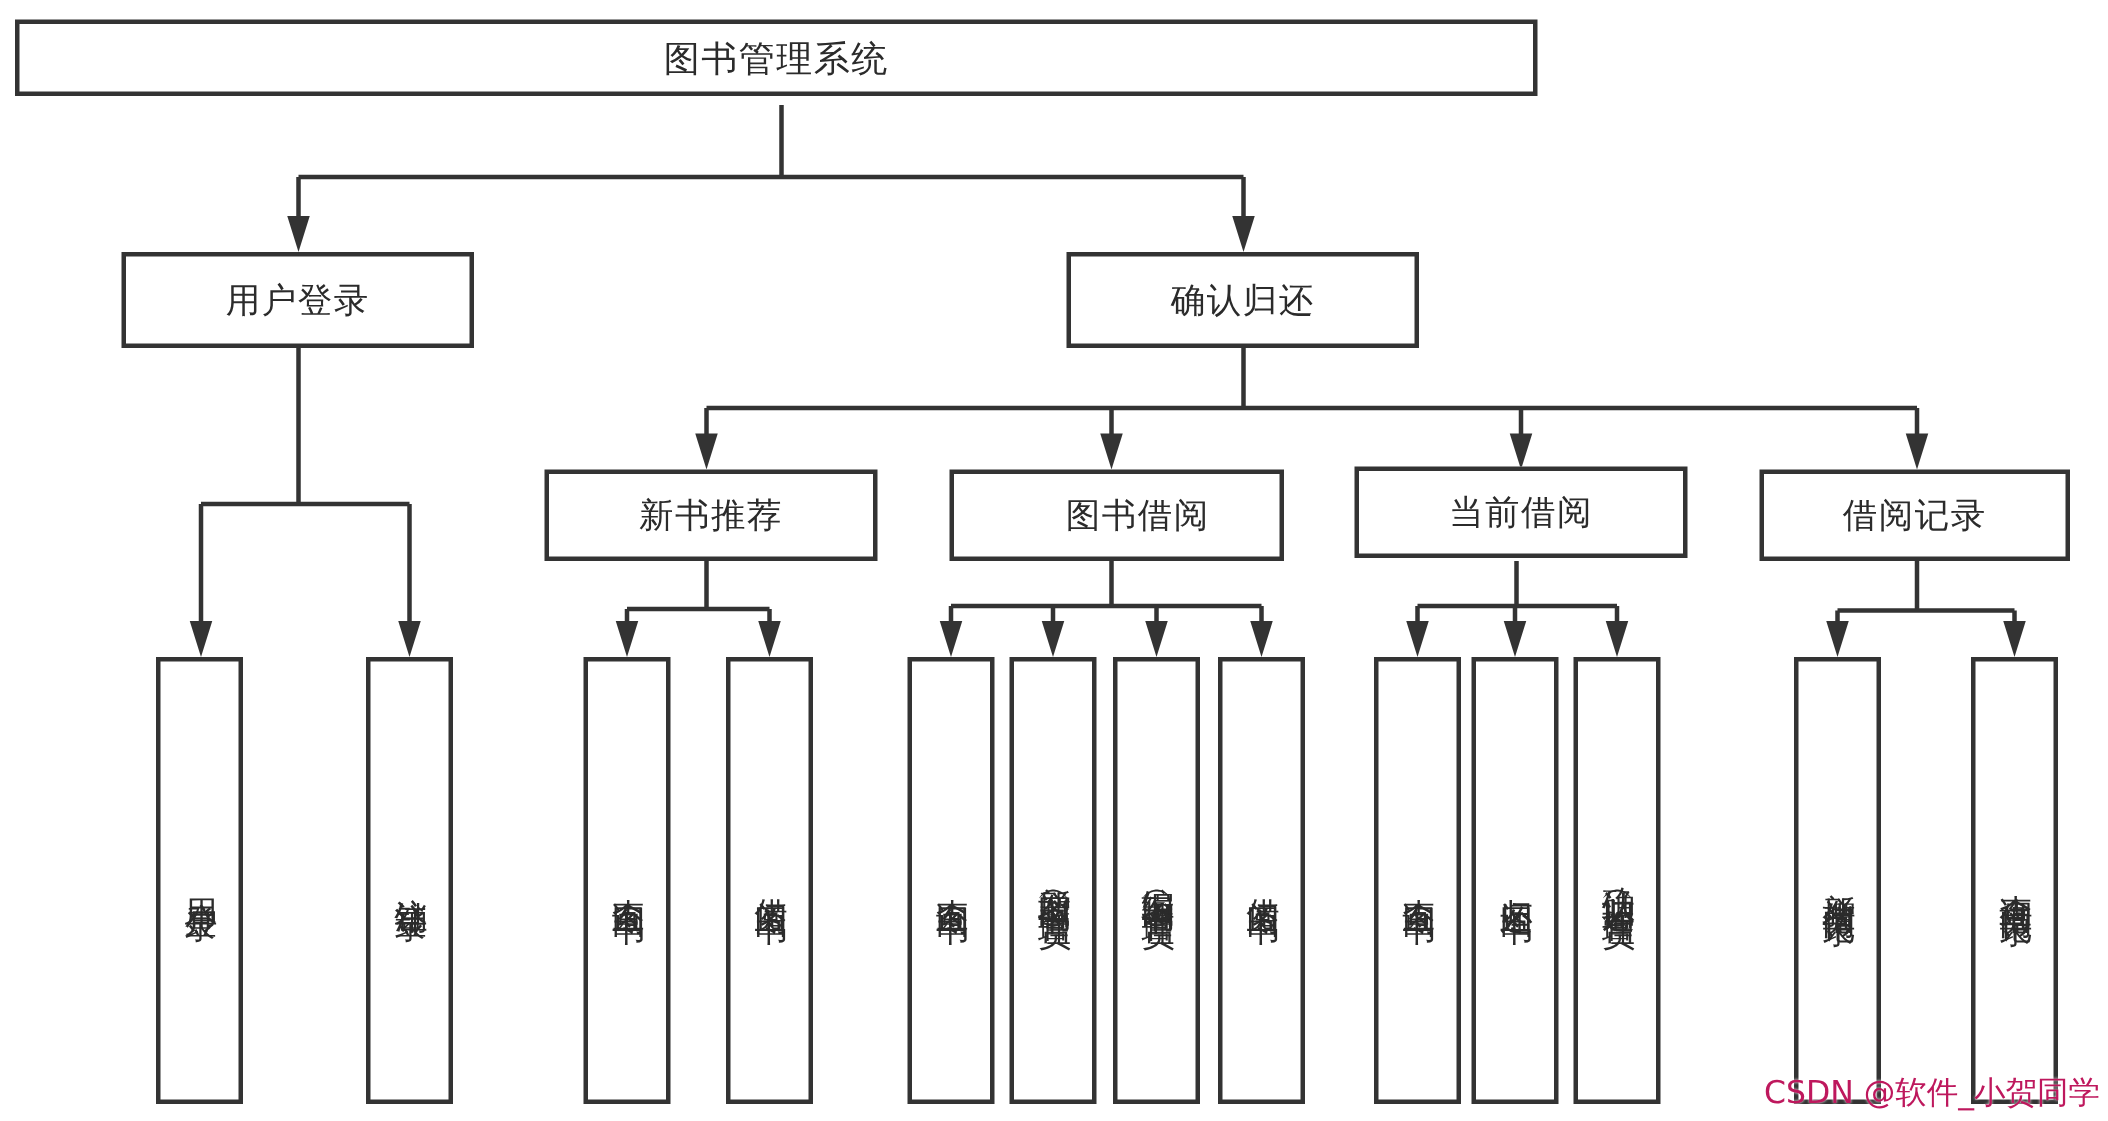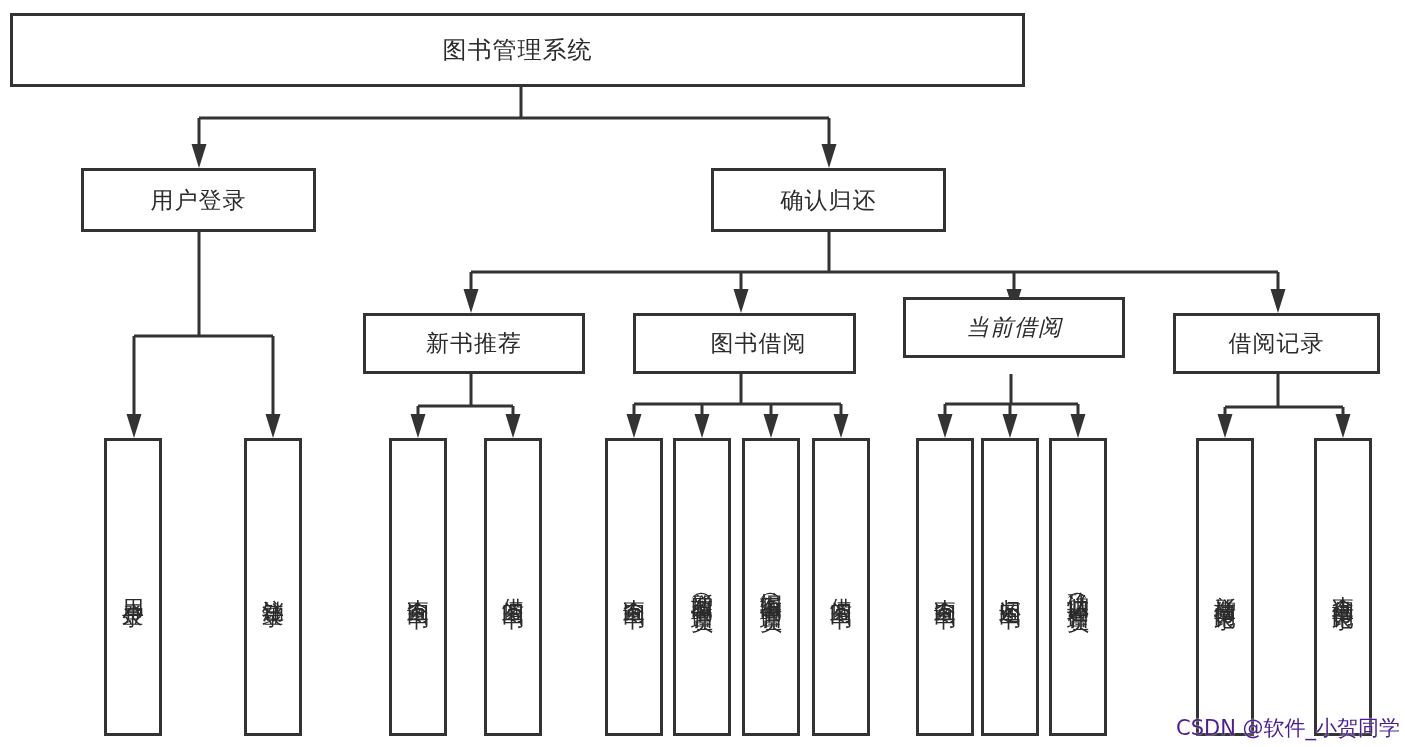--- a/index.html
+++ b/index.html
@@ -16,21 +16,21 @@
   }
   .hbox { font-size:23px; letter-spacing:1px; }
   .root { font-size:24px; }
   .leaf { top:438px; width:58px; height:298px; }
   .leaf span {
     writing-mode:vertical-rl; text-orientation:mixed;
     font-size:22px; line-height:1; letter-spacing:3px; color:#2b2b2b;
   }
   .watermark {
     position:absolute; left:1176px; top:714px; z-index:3;
-    font-size:21px; color:#4c1d95; white-space:nowrap;
+    font-size:21px; color:#be185d; white-space:nowrap;
     text-shadow:0 0 2px #ffffff;
   }
 </style>
 </head>
 <body>
 
 <div class="canvas">
 
   <svg class="connectors" width="1405" height="747" viewBox="0 0 1405 747" aria-hidden="true">
 
@@ -56,38 +56,38 @@
       M463.5,289 H478.5 L471,313 Z  M733.5,289 H748.5 L741,313 Z
       M1006.5,289 H1021.5 L1014,313 Z  M1270.5,289 H1285.5 L1278,313 Z
       M410.5,414 H425.5 L418,438 Z  M505.5,414 H520.5 L513,438 Z
       M626.5,414 H641.5 L634,438 Z  M694.5,414 H709.5 L702,438 Z
       M763.5,414 H778.5 L771,438 Z  M833.5,414 H848.5 L841,438 Z
       M937.5,414 H952.5 L945,438 Z  M1002.5,414 H1017.5 L1010,438 Z
       M1070.5,414 H1085.5 L1078,438 Z
       M1217.5,414 H1232.5 L1225,438 Z  M1335.5,414 H1350.5 L1343,438 Z"></path>
   </svg>
 
-  <div class="box hbox root" style="left:10px; top:13px; width:1015px; height:74px;">
+  <div class="box hbox root" style="left:10px; top:13px; width:1015px; height:51px;">
     <span>图书管理系统</span>
   </div>
 
   <div class="box hbox" style="left:81px; top:168px; width:235px; height:64px;">
     <span>用户登录</span>
   </div>
   <div class="box hbox" style="left:711px; top:168px; width:235px; height:64px;">
     <span>确认归还</span>
   </div>
 
   <div class="box hbox" style="left:363px; top:313px; width:222px; height:61px;">
     <span>新书推荐</span>
   </div>
   <div class="box hbox" style="left:633px; top:313px; width:223px; height:61px;padding-left:28px;">
     <span>图书借阅</span>
   </div>
-  <div class="box hbox" style="left:903px; top:297px; width:222px; height:61px;font-style:italic;">
+  <div class="box hbox" style="left:903px; top:311px; width:222px; height:61px;">
     <span>当前借阅</span>
   </div>
   <div class="box hbox" style="left:1173px; top:313px; width:207px; height:61px;justify-content:center;">
     <span>借阅记录</span>
   </div>
 
   <div class="box leaf" style="left:104px;">
     <span>用户登录</span>
   </div>
   <div class="box leaf" style="left:244px;">

